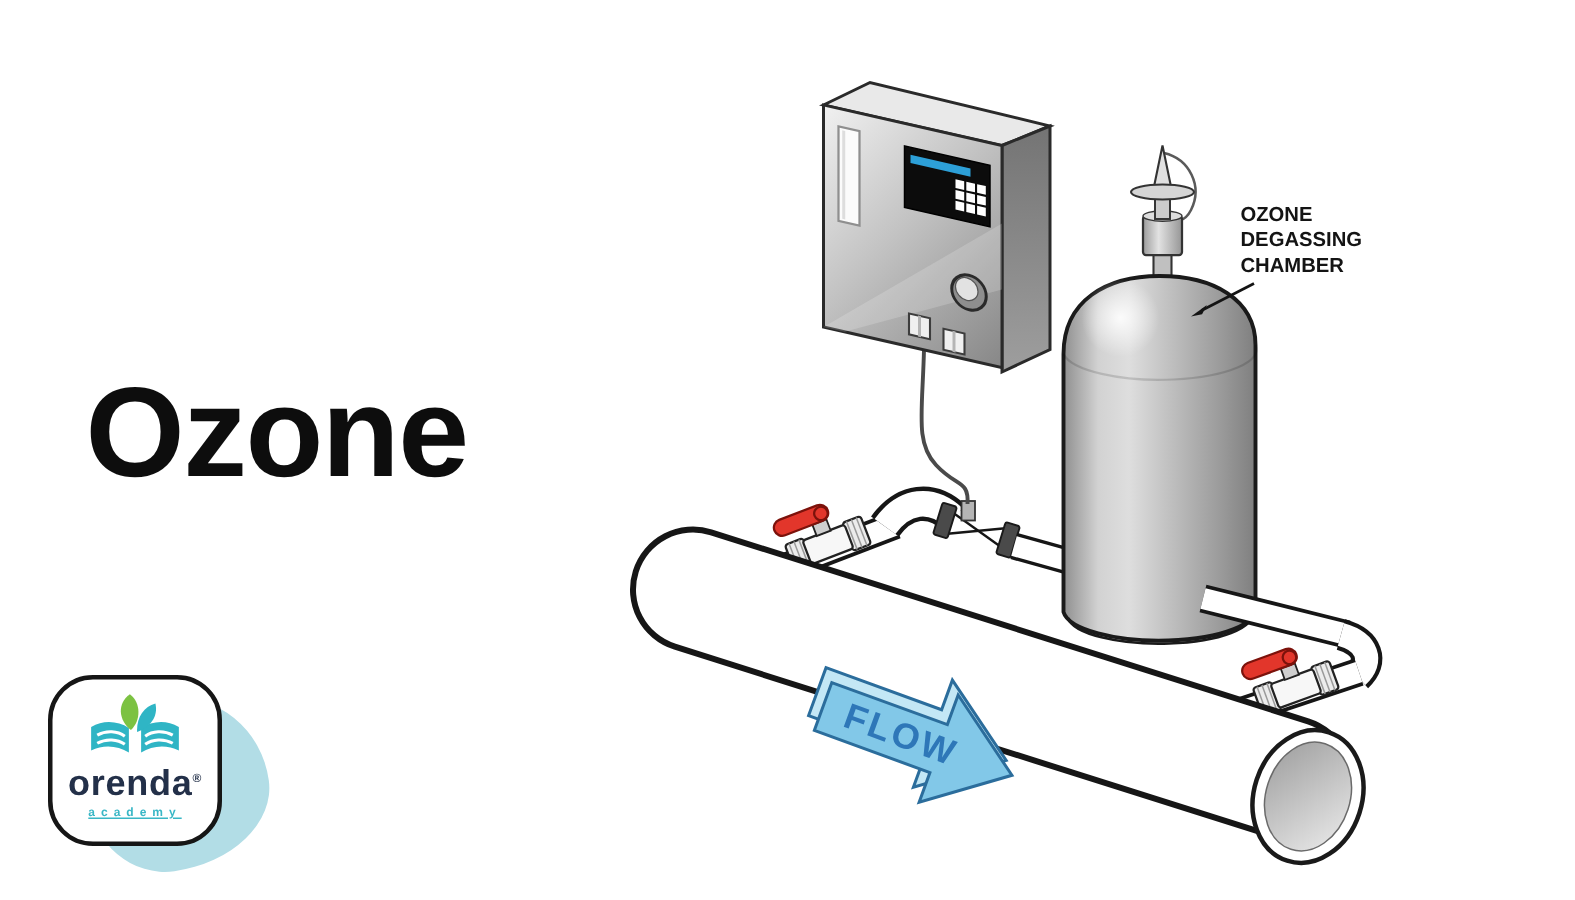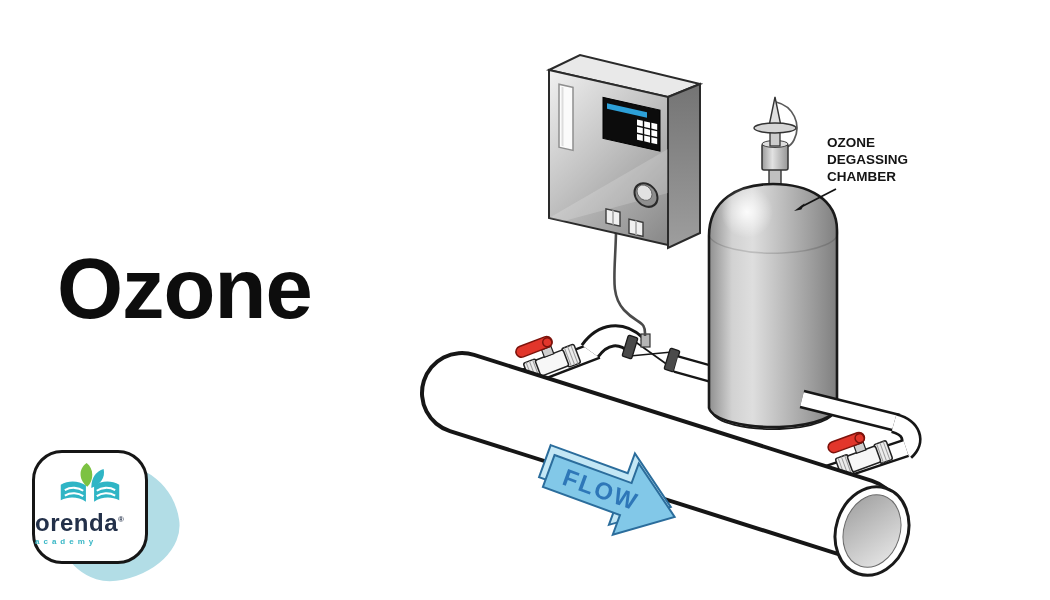--- a/index.html
+++ b/index.html
@@ -16,31 +16,32 @@
   
   .logo-wrap{position:absolute;left:27px;top:450px;width:142px;height:132px;}
   .logo-blob{
     position:absolute;left:30px;top:16px;width:122px;height:114px;
     background:#b2dde6;border-radius:52% 48% 58% 42% / 50% 55% 45% 50%;
     transform:rotate(-8deg);
   }
   .logo-badge{
     position:absolute;left:5px;top:0px;width:116px;height:114px;
     background:#ffffff;border:3.5px solid #161616;border-radius:30px;
-    box-sizing:border-box;
+    box-sizing:border-box;text-align:center;
   }
   .logo-book{display:block;margin:9px auto 0 auto;}
   .logo-brand{
     font-size:24px;font-weight:600;color:#233049;line-height:1;margin-top:1px;
     letter-spacing:.5px;
   }
   .logo-reg{font-size:8px;vertical-align:super;}
   .logo-academy{
     font-size:8px;font-weight:600;color:#39b7c6;letter-spacing:4px;
     margin-top:2px;
+    text-decoration:underline;
   }
 </style>
 </head>
 <body>
 
 <div class="slide-title">Ozone</div>
 
 <svg class="diagram-svg" width="1050" height="600" viewBox="0 0 1050 600">
   <defs>
     <linearGradient id="panelFront" x1="0" y1="0" x2="1" y2="1">

